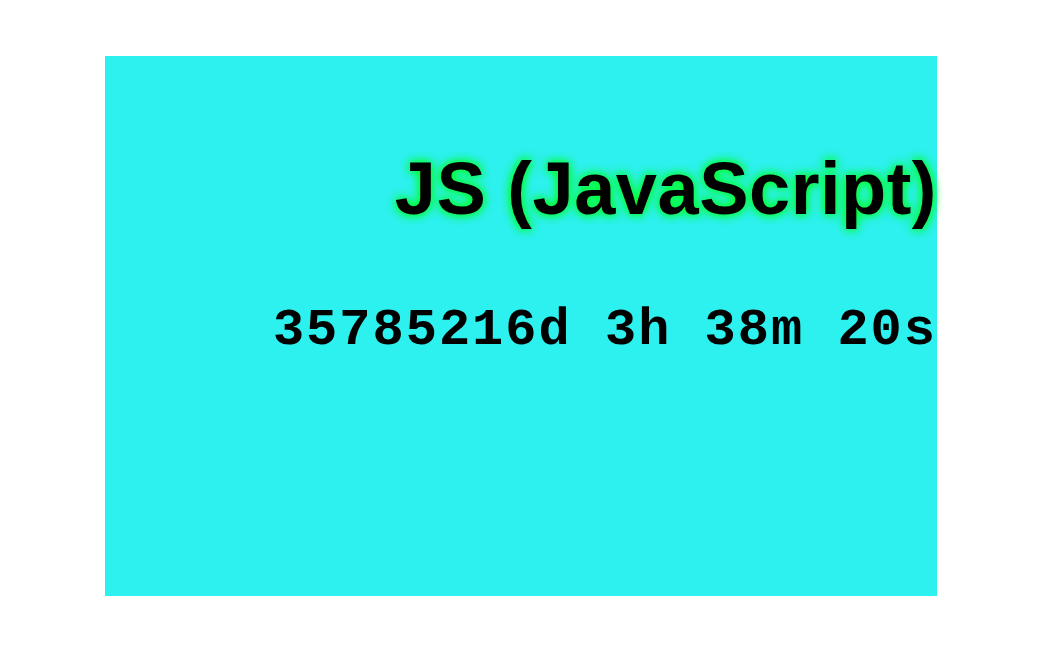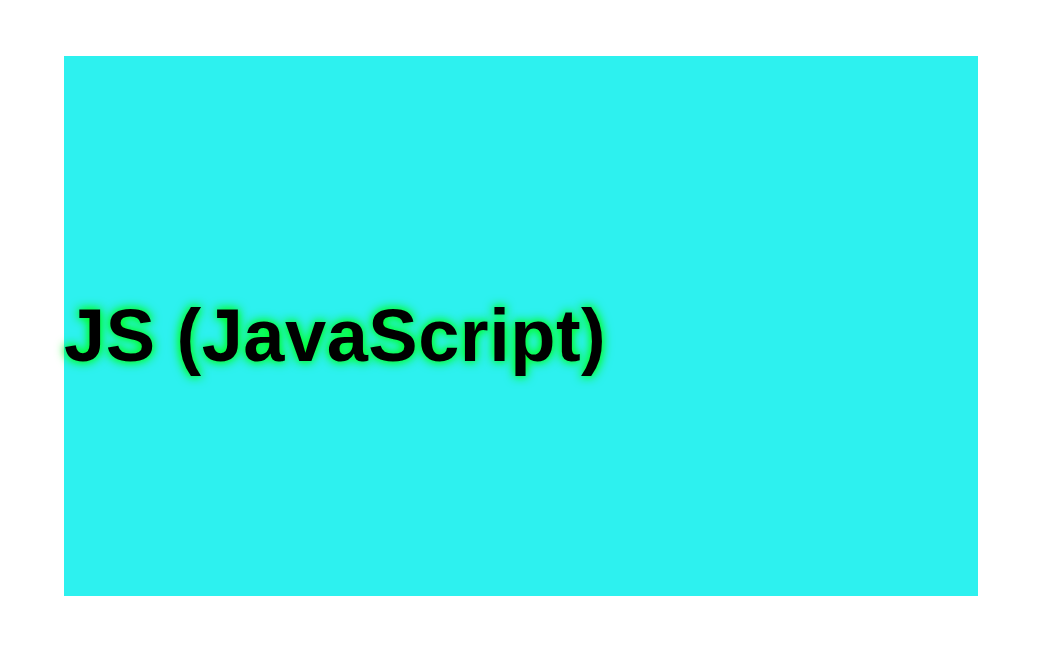--- a/index.html
+++ b/index.html
@@ -11,25 +11,25 @@
       width: 1042px;
       height: 652px;
       background: #ffffff;
       display: flex;
       align-items: center;
       justify-content: center;
       font-family: Arial, Helvetica, sans-serif;
     }
     .panel {
       background: #2df1ef;
-      width: 914px;
+      width: 832px;
       height: 540px;
       display: flex;
-      flex-direction: row;
-      align-items: center;
+      flex-direction: column;
+      align-items: flex-end;
       justify-content: flex-start;
       padding-top: 90px;
     }
     .title {
       font-size: 74px;
       font-weight: 700;
       color: #000000;
       text-align: center;
       line-height: 1.15;
       text-shadow: 0 0 8px #00ff2a, 0 0 12px #00ff2a;
@@ -45,13 +45,14 @@
       letter-spacing: 2px;
     }
   </style>
 </head>
 <body>
 
 <div class="panel">
   <h1 class="title">
     <span>JS (JavaScript)</span><br>
   </h1>
+  <div class="countdown">35785216d 3h 38m 20s</div>
 </div>
 
 </body></html>

